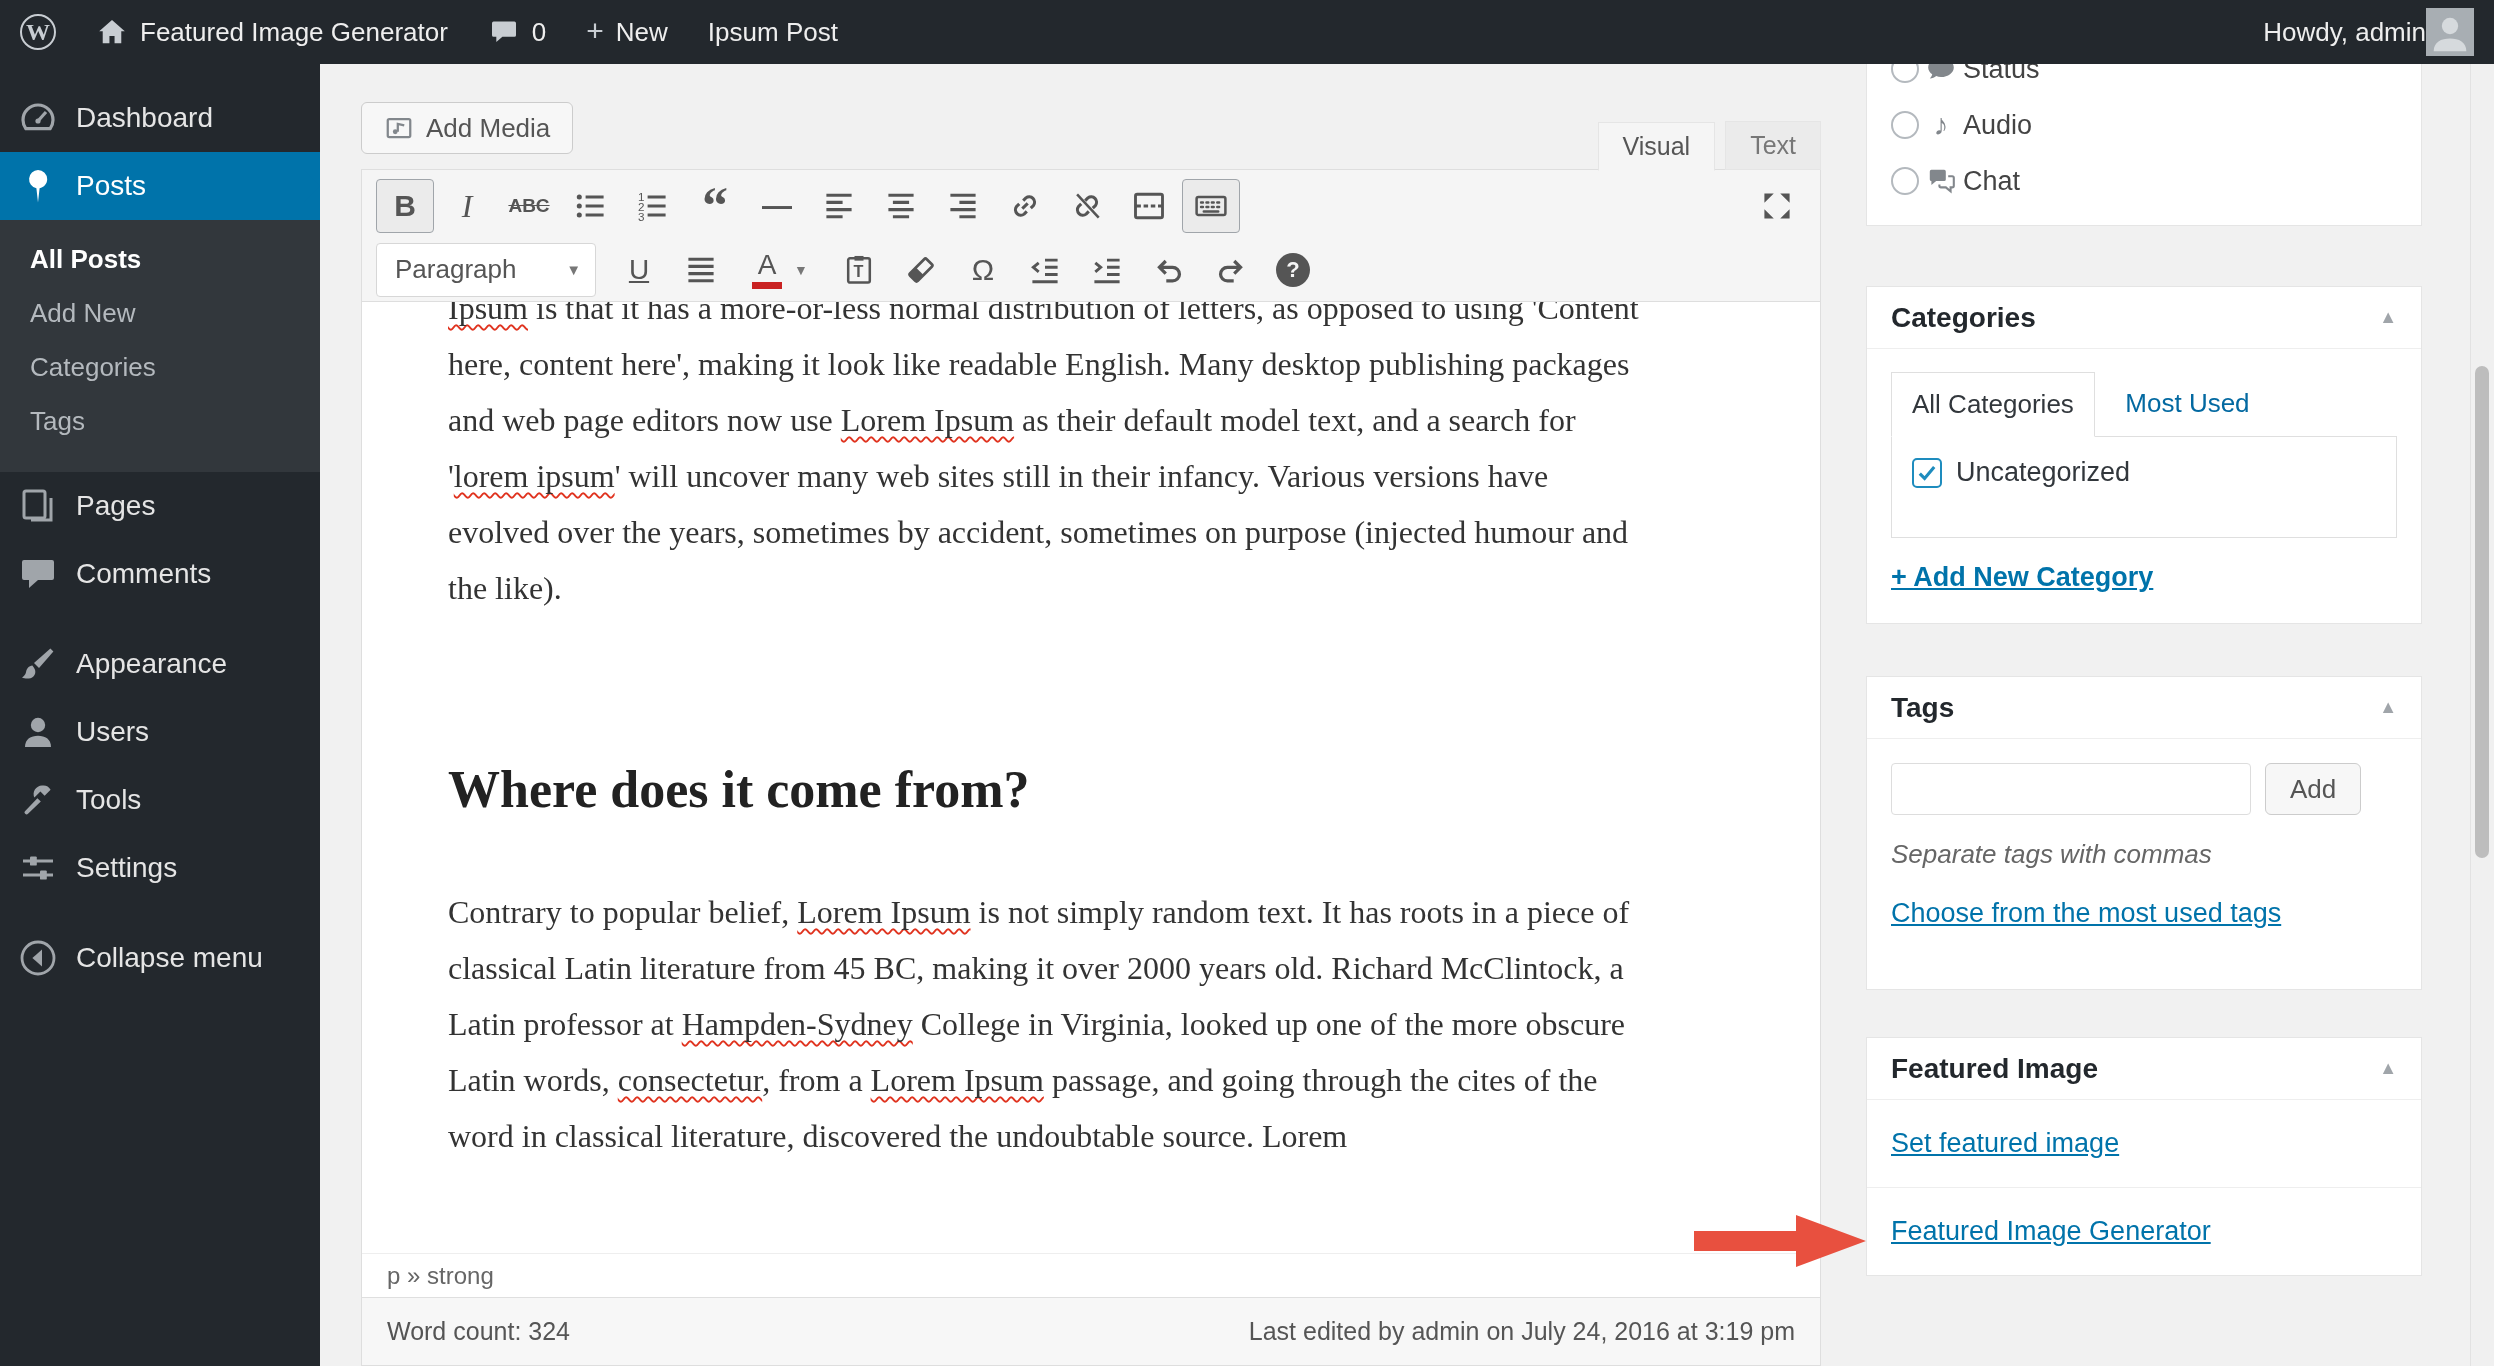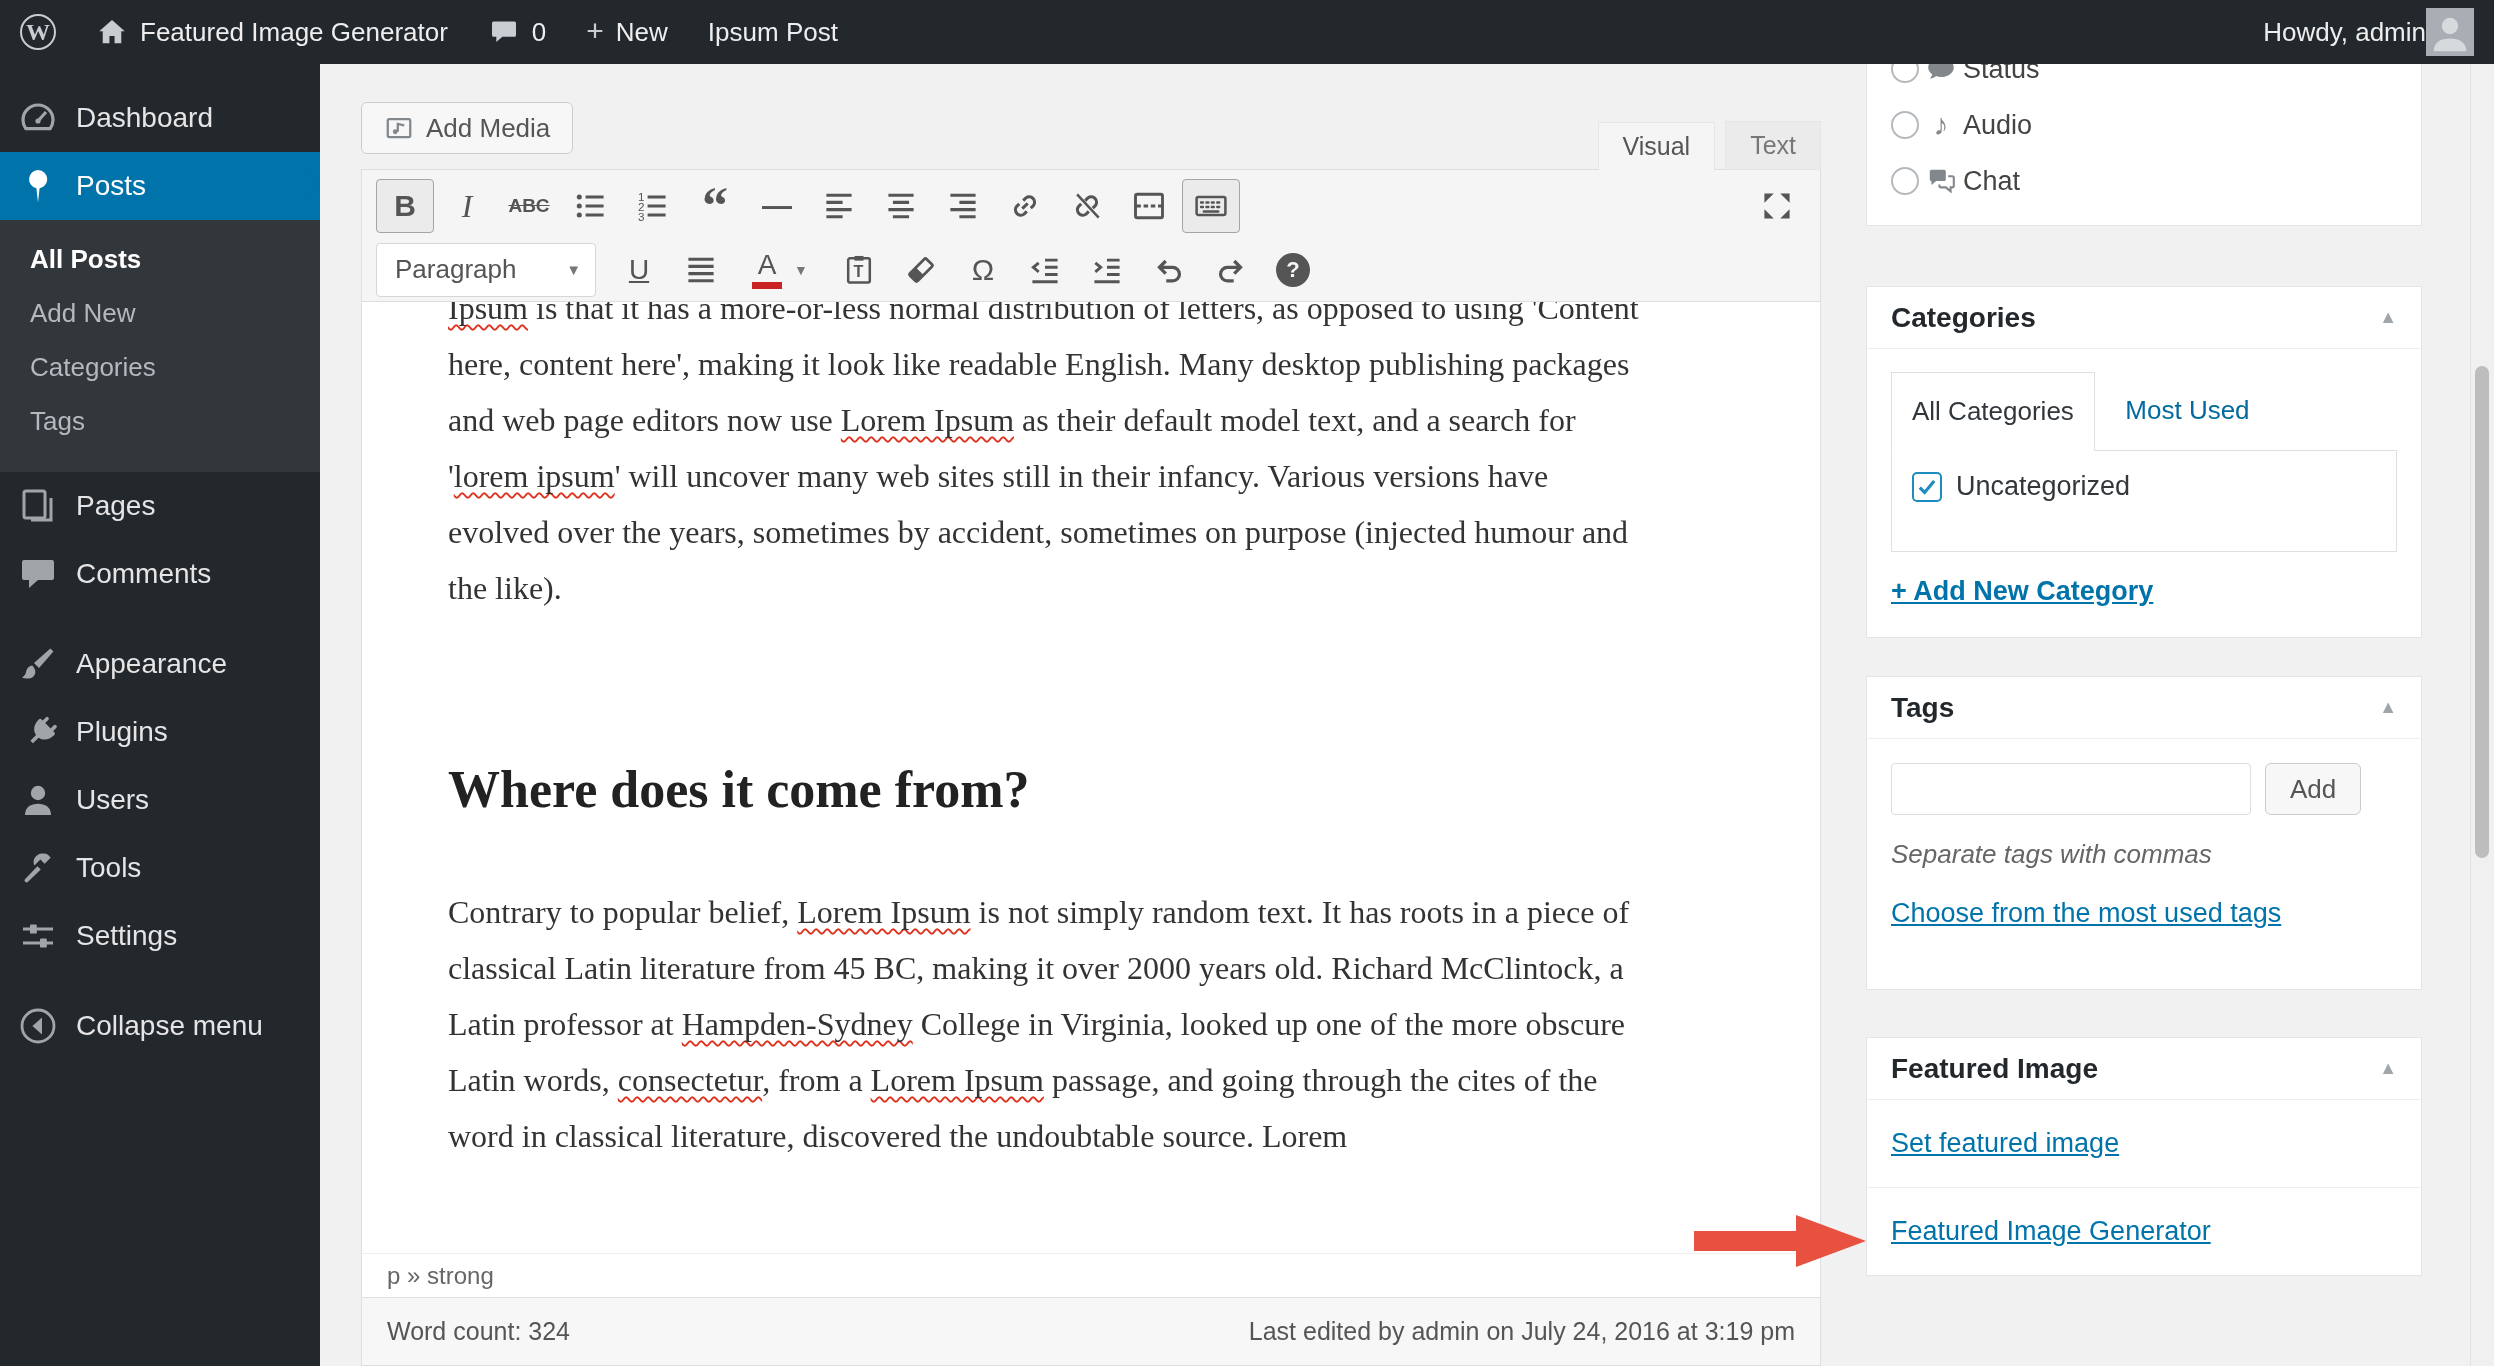--- a/index.html
+++ b/index.html
@@ -103,21 +103,21 @@
 
   #format-box { top:26px; padding:14px 0 16px 0; }
   .format-row { display:flex; align-items:center; height:56px; padding-left:24px; gap:6px; }
   .radio { width:28px; height:28px; border:2px solid #b4b9be; border-radius:50%; background:#fff; flex:none; cursor:pointer; }
   .fmt-icon { width:32px; height:32px; color:#82878c; display:inline-flex; align-items:center; justify-content:center; font-size:30px; }
   .fmt-icon svg { width:100%; height:100%; }
   .format-label { font-size:27px; color:#444; }
 
   #categories-box { top:286px; padding-bottom:30px; }
   .cat-body { padding:22px 24px 0 24px; }
-  .cat-tab { display:inline-block; padding:23px 20px; border:1px solid #dfdfdf; border-bottom:1px solid #fff;
+  .cat-tab { display:inline-block; padding:16px 20px; border:1px solid #dfdfdf; border-bottom:1px solid #fff;
     background:#fff; position:relative; top:1px; z-index:2; font-size:26px; color:#32373c; cursor:pointer; }
   .cat-tab-link { margin-left:26px; color:#0369a1; font-size:26px; cursor:pointer; }
   .cat-list { border:1px solid #dfdfdf; background:#fff; height:102px; padding:20px; }
   .checkbox-row { display:flex; align-items:center; gap:14px; }
   .checkbox { width:30px; height:30px; border:2px solid #1e8cbe; border-radius:5px; background:#fff;
     display:flex; align-items:center; justify-content:center; cursor:pointer; }
   .checkbox svg { width:24px; height:24px; }
   .checkbox-label { font-size:27px; color:#32373c; }
   .add-cat-link { display:inline-block; margin:24px 0 0 0; font-size:26px; font-weight:bold; }
 
@@ -457,28 +457,20 @@
     <div class="menu-item">
       <span class="mi">
         <svg viewBox="0 0 20 20" fill="currentColor">
             <path d="M16.2 2.3l1.5 1.5-7.2 8.2-2.5-2.5z"></path>
             <path d="M7.2 10.8c-1.8.2-2.8 1.5-3.2 3.3-.3 1.2-1 1.9-2 2.6 1.6.8 4.2.9 5.7-.5 1.2-1.2 1.3-3 .2-4.5z"></path>
           </svg>
       </span>
       <span class="ml">Appearance</span>
     </div>
 
-    <div class="menu-item">
-      <span class="mi">
-        <svg viewBox="0 0 20 20" fill="currentColor">
-            <path d="M13.5 5V2.8a.9.9 0 0 1 1.8 0V5h.8a1 1 0 0 1 1 1c0 3.6-1.8 5.9-4.6 6.5v4h-1.8v-4C7.9 11.9 6.1 9.6 6.1 6a1 1 0 0 1 1-1h.8V2.8a.9.9 0 0 1 1.8 0V5z" transform="rotate(45 11 10)"></path>
-          </svg>
-      </span>
-      <span class="ml">Plugins</span>
-    </div>
 
     <div class="menu-item">
       <span class="mi">
         <svg viewBox="0 0 20 20" fill="currentColor">
             <circle cx="10" cy="6.5" r="3.6"></circle>
             <path d="M3.5 17.5c0-4 3-5.6 6.5-5.6s6.5 1.6 6.5 5.6z"></path>
           </svg>
       </span>
       <span class="ml">Users</span>
     </div>

